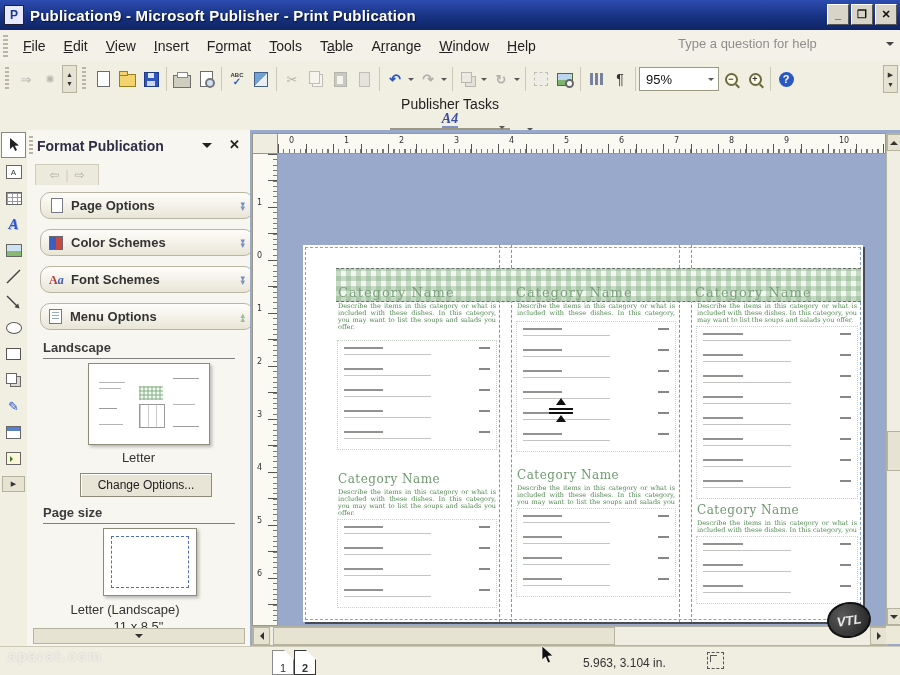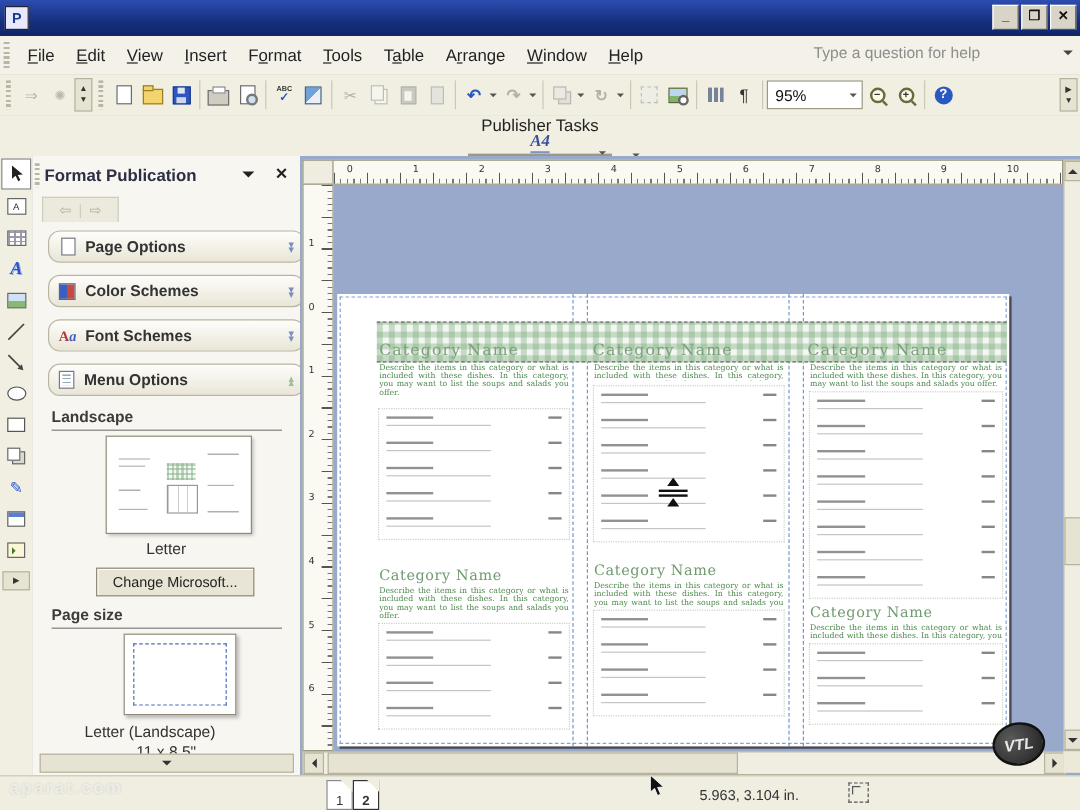--- a/index.html
+++ b/index.html
@@ -171,21 +171,21 @@
       repeating-linear-gradient(90deg,#555 0 1px,transparent 1px 27.5px),
       repeating-linear-gradient(90deg,#777 0 1px,transparent 1px 5.5px);
     background-size:100% 9px,100% 4px;background-position:left bottom,left bottom;background-repeat:no-repeat;}
   #vruler{left:252px;top:153px;width:24px;height:471px;background:#fbfaf2;border:1px solid #9b9884;
     background-image:
       repeating-linear-gradient(180deg,#555 0 1px,transparent 1px 26.5px),
       repeating-linear-gradient(180deg,#777 0 1px,transparent 1px 5.3px);
     background-size:9px 100%,4px 100%;background-position:right top,right top;background-repeat:no-repeat;}
   .rnum{position:absolute;font-size:8px;color:#333;font-family:"DejaVu Sans",sans-serif;}
 
-  #page{left:281px;top:245px;width:560px;height:377px;background:#fff;
+  #page{left:303px;top:245px;width:560px;height:377px;background:#fff;
     box-shadow:2px 2px 0 #4a4a55;overflow:hidden;}
   .guide{position:absolute;border-left:1px dashed #6f96cf;top:0;bottom:0;width:0;}
   #margin-guide{position:absolute;left:2px;top:2px;right:2px;bottom:2px;border:1px dashed #7fa3d4;}
 
   #band{position:absolute;left:33px;top:23px;width:525px;height:32px;
     background:
       repeating-linear-gradient(90deg,rgba(125,170,125,.38) 0 5px,transparent 5px 10px),
       repeating-linear-gradient(0deg,rgba(125,170,125,.38) 0 5px,transparent 5px 10px),#f2f7f2;
     border-top:1px dashed #6b6b6b;border-bottom:1px dashed #6b6b6b;}
   .band-title{position:absolute;bottom:1px;font-family:"DejaVu Serif",serif;font-size:13px;color:#7ba17b;
@@ -236,20 +236,21 @@
     display:flex;align-items:center;justify-content:center;color:#e8e8e8;font-weight:bold;
     font-style:italic;font-size:13px;transform:rotate(-8deg);}
   #cursor-adjust{position:absolute;left:548px;top:398px;}
   #cursor-arrow{position:absolute;left:540px;top:646px;}
 </style>
 </head>
 <body>
 
 <div id="titlebar" class="abs">
   <div id="app-icon">P</div>
+  <div id="title-text">Publication9 - Microsoft Publisher - Print Publication</div>
   <div id="win-controls">
     <div class="winbtn">_</div>
     <div class="winbtn">❐</div>
     <div class="winbtn">✕</div>
   </div>
 </div>
 
 <div id="menubar" class="abs">
   <div class="menugrip"></div>
   <div id="menu-items" style="display:flex;">
@@ -518,21 +519,21 @@
     <div class="tline" style="left:10px;top:44px;width:18px;background:#9c9c9c;"></div>
     <div class="tline" style="left:10px;top:60px;width:24px;"></div>
     <div class="tline" style="left:84px;top:14px;width:26px;background:#9c9c9c;"></div>
     <div class="tline" style="left:84px;top:40px;width:22px;"></div>
     <div class="tline" style="left:84px;top:62px;width:26px;background:#9c9c9c;"></div>
     <div class="tgingham"></div>
     <div class="ttable"></div>
   </div>
   <div id="template-name">Letter</div>
   <div id="change-template">
-    <span>Change Microsoft...</span>
+    <span>Change Options...</span>
   </div>
   <div class="tp-heading" style="top:375px;">Page size</div>
   <div id="pagesize-preview">
       <div class="dashed"></div>
     </div>
   <div id="pagesize-name">Letter (Landscape)</div>
   <div id="pagesize-dims">11 x 8.5"</div>
   <div id="tp-scrolldown">
       <span class="tri"></span>
     </div>

